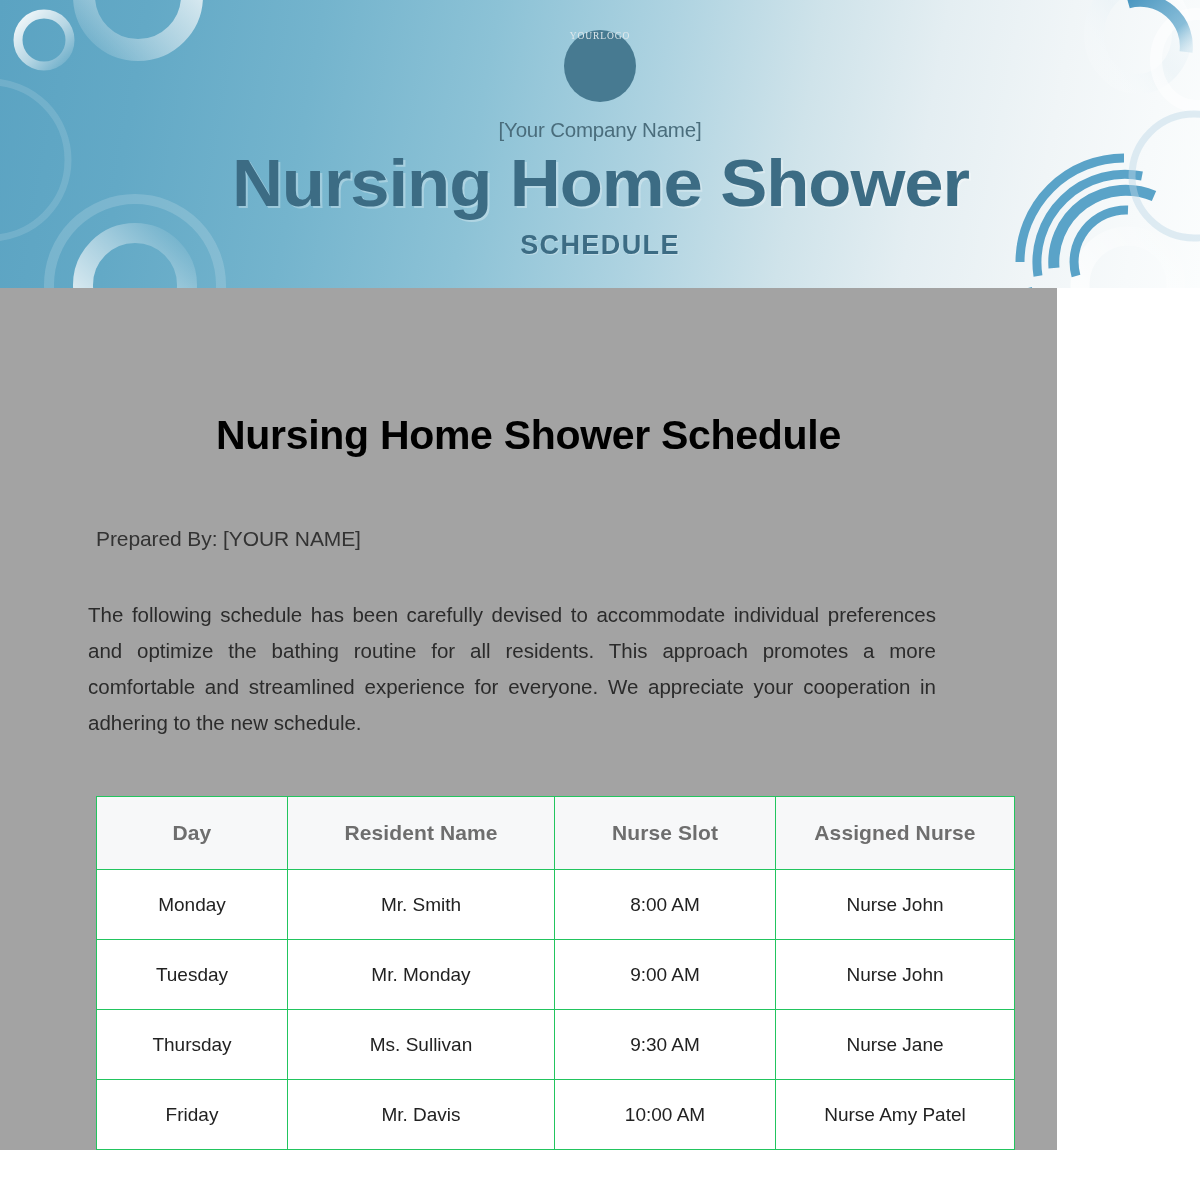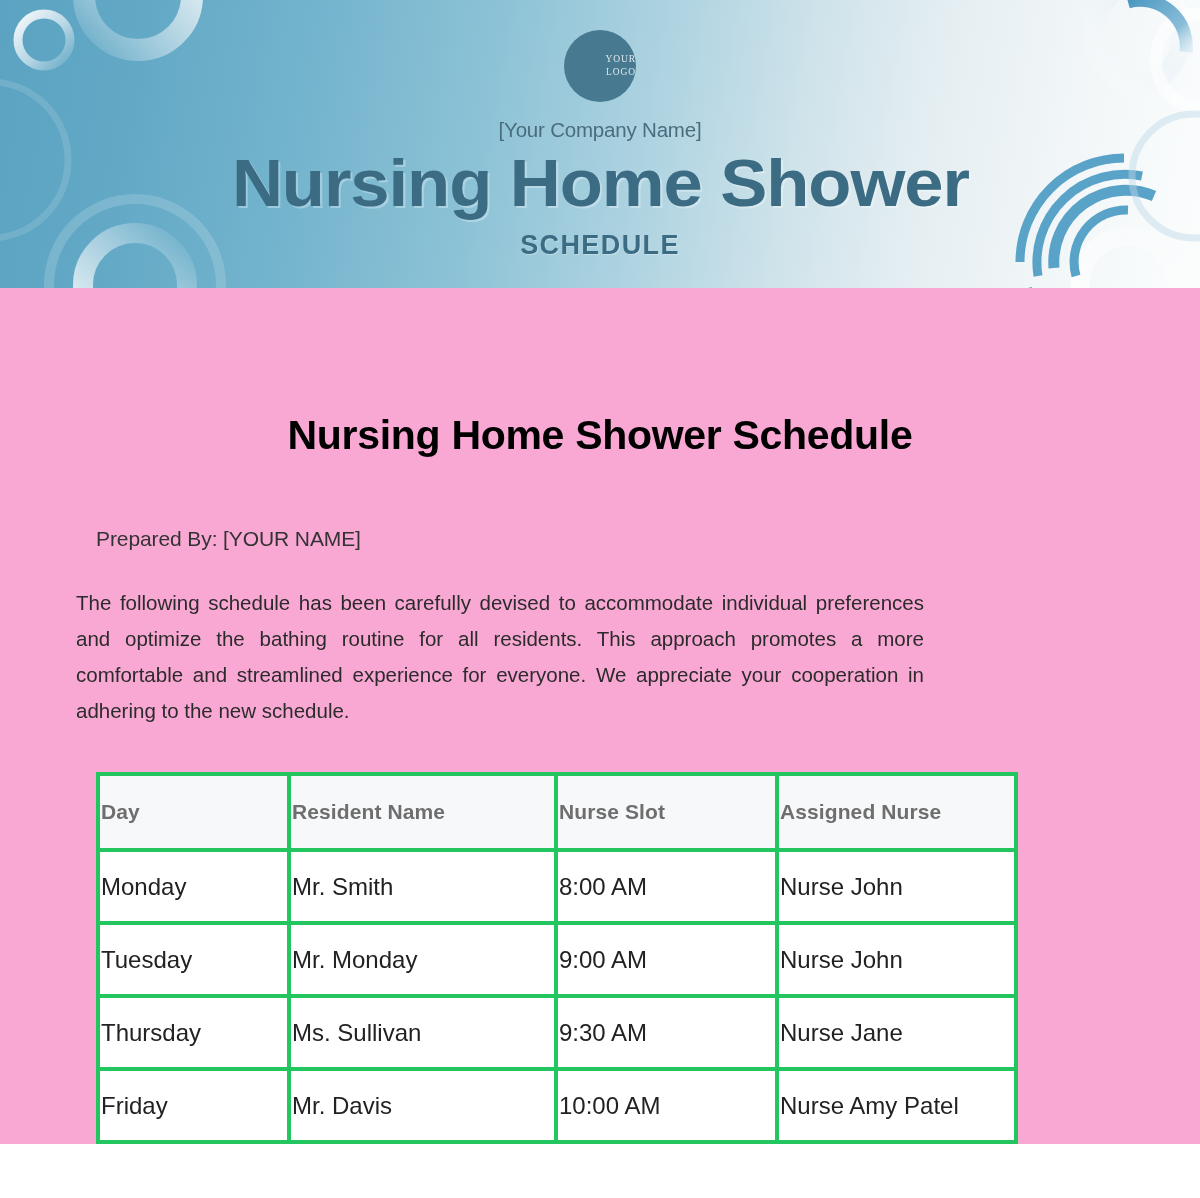--- a/index.html
+++ b/index.html
@@ -51,22 +51,22 @@
     align-items: center;
   }
 
   .logo-circle {
     margin-top: 30px;
     width: 72px;
     height: 72px;
     border-radius: 50%;
     background: #477a91;
     display: flex;
-    flex-direction: column;
-    align-items: flex-end;
+    flex-direction: row;
+    align-items: flex-start;
     justify-content: center;
     line-height: 1.35;
   }
   .logo-circle span {
     font-family: "Liberation Serif", serif;
     font-size: 9.5px;
     letter-spacing: 0.9px;
     color: #dfe8ec;
     text-align: center;
     display: block;
@@ -99,23 +99,23 @@
     font-weight: bold;
     font-size: 27px;
     letter-spacing: 1.4px;
     color: #3c6c84;
     text-shadow: 1px 1px 0 rgba(255,255,255,0.30);
     white-space: nowrap;
   }
 
   
   .doc {
-    width: 1200px;
+    width: 1057px;
     padding: 0;
-    background: #f9a8d4;
+    background: #a3a3a3;
   }
 
   .doc-title {
     margin: 0;
     padding-top: 125px;
     text-align: center;
     font-family: "Liberation Sans Narrow", "Liberation Sans", sans-serif;
     font-weight: bold;
     font-size: 41px;
     line-height: 1.1;
@@ -125,58 +125,58 @@
 
   .prepared-by {
     margin: 0;
     padding: 69px 0 0 96px;
     font-size: 21px;
     color: #333333;
     letter-spacing: -0.1px;
   }
 
   .intro-paragraph {
-    margin: 0;
+    margin: 12px;
     padding: 34px 90px 0 76px;
     width: 1014px;
     box-sizing: border-box;
     font-size: 20.5px;
     line-height: 36px;
     color: #2b2b2b;
     text-align: justify;
   }
 
   
   .table-wrap {
     padding: 43px 0 0 96px;
   }
   table.schedule {
     border-collapse: collapse;
     width: 918px;
     table-layout: fixed;
   }
   table.schedule th,
   table.schedule td {
-    border: 4px solid #22c55e;
-    text-align: left;
+    border: 1px solid #22c55e;
+    text-align: center;
     vertical-align: middle;
   }
   table.schedule th {
     background: #f7f8f9;
     height: 70px;
     font-family: "Liberation Sans Narrow", "Liberation Sans", sans-serif;
     font-weight: bold;
     font-size: 21px;
     color: #6e6e6e;
     letter-spacing: 0.1px;
   }
   table.schedule td {
     background: #ffffff;
     height: 67px;
-    font-size: 24px;
+    font-size: 19px;
     color: #222222;
     font-weight: normal;
   }
   col.c-day   { width: 191px; }
   col.c-name  { width: 267px; }
   col.c-time  { width: 221px; }
   col.c-nurse { width: 239px; }
 </style>
 </head>
 <body>

